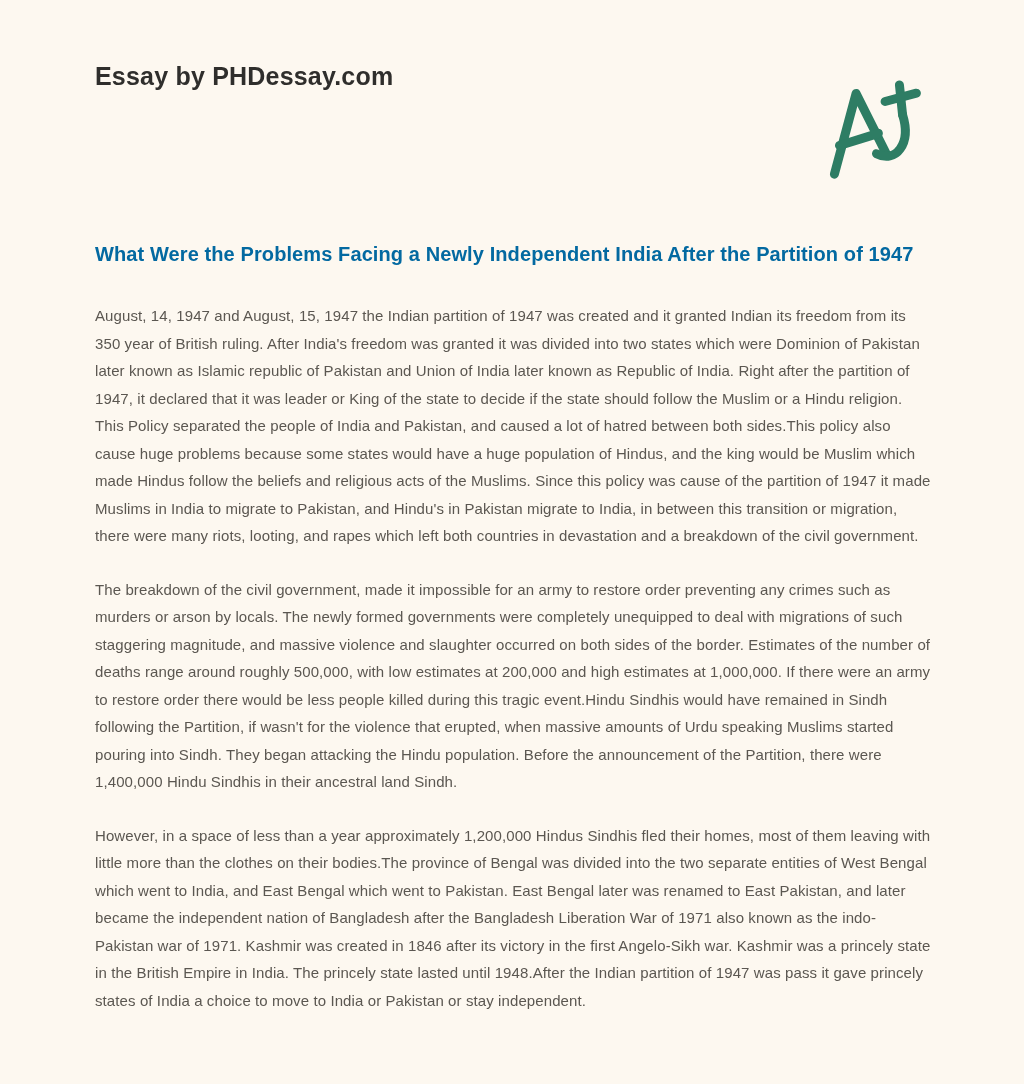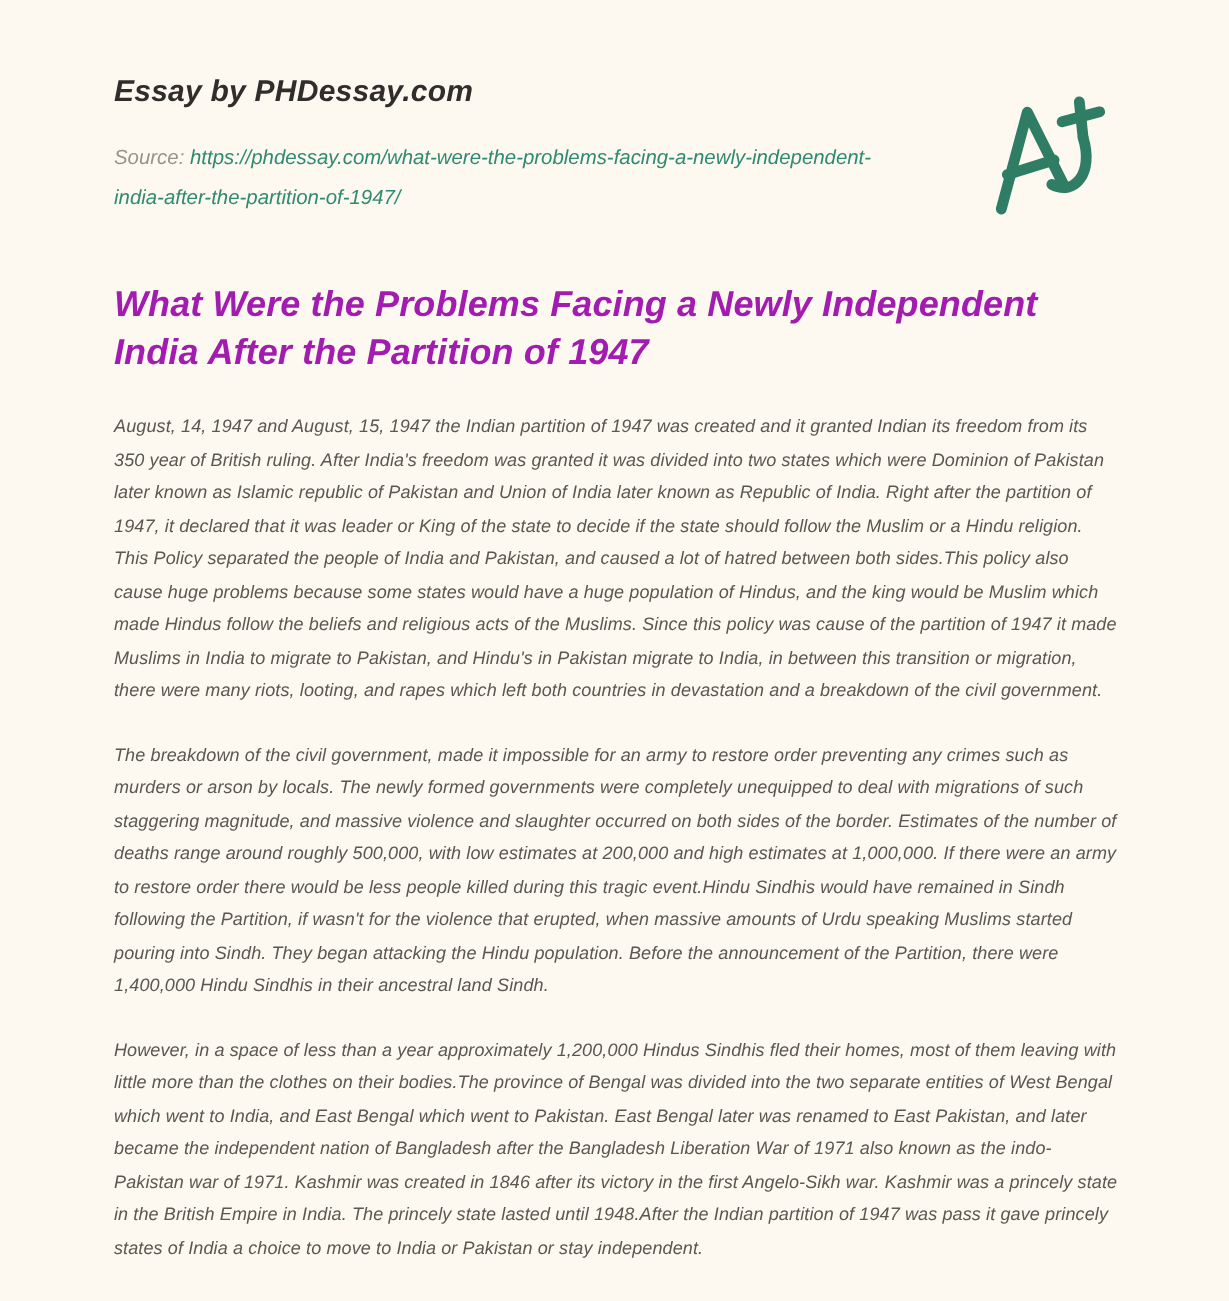--- a/index.html
+++ b/index.html
@@ -13,21 +13,20 @@
   body {
     background: #fdf8f0;
     font-family: "Liberation Sans", sans-serif;
   }
 
   .page {
     width: 1024px;
     height: 988px;
     padding: 62px 90px 0 95px;
     position: relative;
-    font-style: italic;
   }
 
   
   .header {
     display: flex;
     justify-content: space-between;
     align-items: flex-start;
   }
 
   .header-left { max-width: 680px; }
@@ -59,24 +58,24 @@
     width: 120px;
     height: 120px;
     margin-top: 8px;
     margin-right: 2px;
     flex-shrink: 0;
   }
 
   
   .essay-title {
     margin-top: 44px;
-    font-size: 30px;
+    font-size: 20px;
     line-height: 40px;
     font-weight: 700;
-    color: #a21caf;
+    color: #0369a1;
     letter-spacing: 0.1px;
     max-width: 850px;
     margin-bottom: 28px;
   }
 
   .essay-body p {
     font-size: 15px;
     line-height: 27.5px;
     color: #5b5751;
     letter-spacing: 0.1px;
@@ -85,24 +84,20 @@
   }
 </style>
 </head>
 <body>
 
 <div class="page">
 
   <div class="header">
     <div class="header-left">
       <div class="site-title">Essay by PHDessay.com</div>
-      <div class="source-line">
-        <span class="source-label">Source:</span>
-        <a class="source-link">https://phdessay.com/what-were-the-problems-facing-a-newly-independent-india-after-the-partition-of-1947/</a>
-      </div>
     </div>
 
     <div class="logo">
       <svg viewBox="0 0 120 120" width="120" height="120" fill="none" stroke="#2e7d64" stroke-width="9" stroke-linecap="round" stroke-linejoin="round">
         <g transform="rotate(-6 60 60)">
 
           <path d="M18 100 L48 22 L72 86"></path>
           <path d="M26 72 L66 64"></path>
 
           <path d="M92 18 L92 48"></path>

